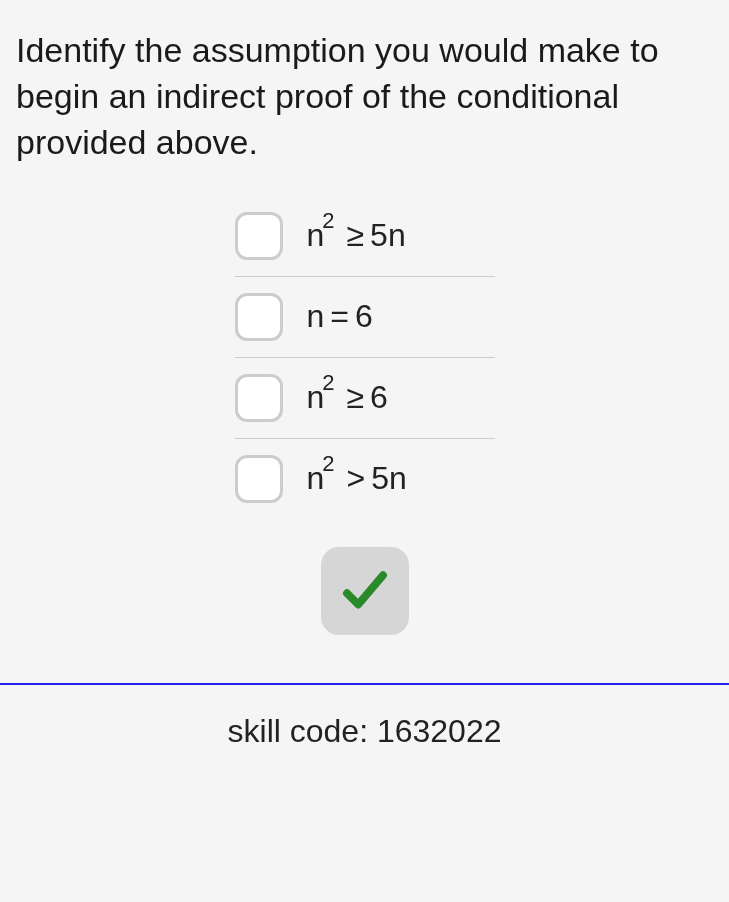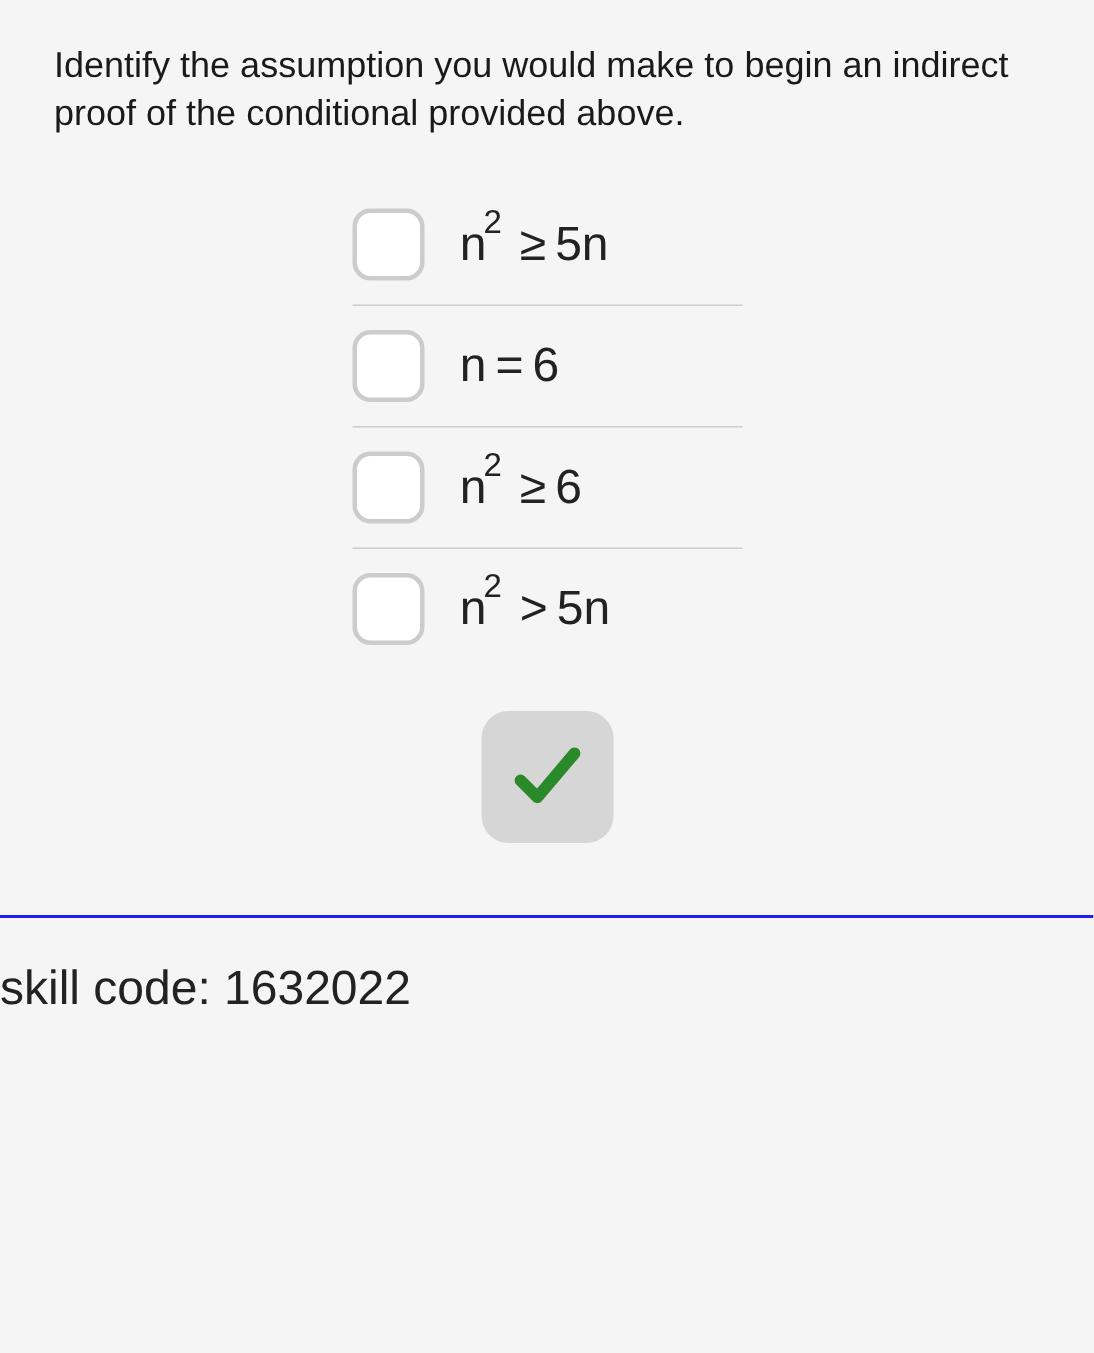--- a/index.html
+++ b/index.html
@@ -10,24 +10,24 @@
     font-family: Arial, Helvetica, sans-serif;
     overflow: hidden;
   }
   .container {
     width: 100%;
     height: 100%;
     display: flex;
     flex-direction: column;
   }
   .question {
-    font-size: 24px;
+    font-size: 34px;
     line-height: 1.35;
     color: #1a1a1a;
-    padding: 28px 20px 30px 36px;
+    padding: 28px 20px 30px 16px;
   }
   .options {
     display: flex;
     flex-direction: column;
     align-items: center;
     width: 100%;
   }
   .option-row {
     display: flex;
     align-items: center;
@@ -90,21 +90,21 @@
     width: 54px;
     height: 54px;
   }
   .divider {
     border: none;
     border-top: 2px solid #2020ee;
     margin-top: 48px;
     width: 100%;
   }
   .skill-code {
-    text-align: left;
+    text-align: center;
     font-size: 32px;
     color: #222;
     padding: 28px 0 0 0;
   }
 </style>
 </head>
 <body>
 
 <div class="container">
 

